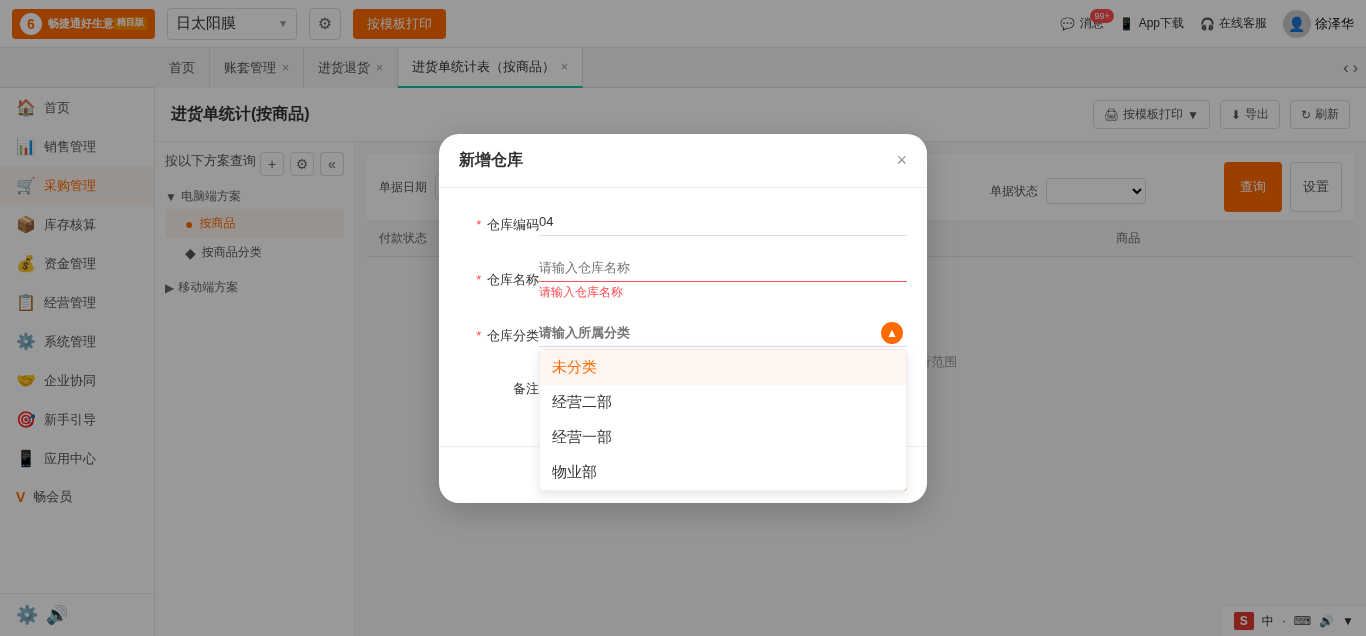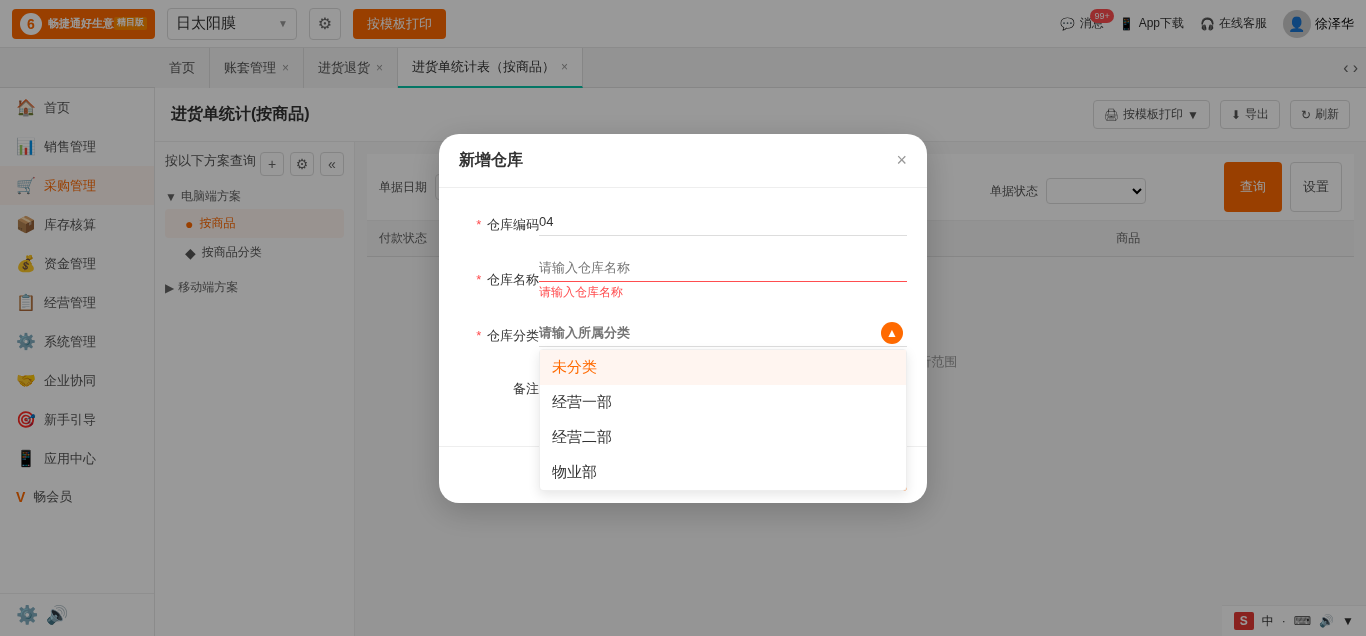--- a/index.html
+++ b/index.html
@@ -539,22 +539,22 @@
         </span>
         <div class="category-wrap" style="position:relative;">
           <input class="category-input" type="text" placeholder="请输入所属分类" style="">
           <div class="category-arrow">
             <span>▲</span>
           </div>
 
           
           <div class="dropdown-list">
             <div class="dropdown-item selected">未分类</div>
+            <div class="dropdown-item">经营二部</div>
             <div class="dropdown-item">经营一部</div>
-            <div class="dropdown-item">经营二部</div>
             <div class="dropdown-item">物业部</div>
           </div>
         </div>
       </div>
 
       <div class="form-row">
         <span class="form-label">备注</span>
         <textarea class="form-textarea" style=""></textarea>
       </div>
 

